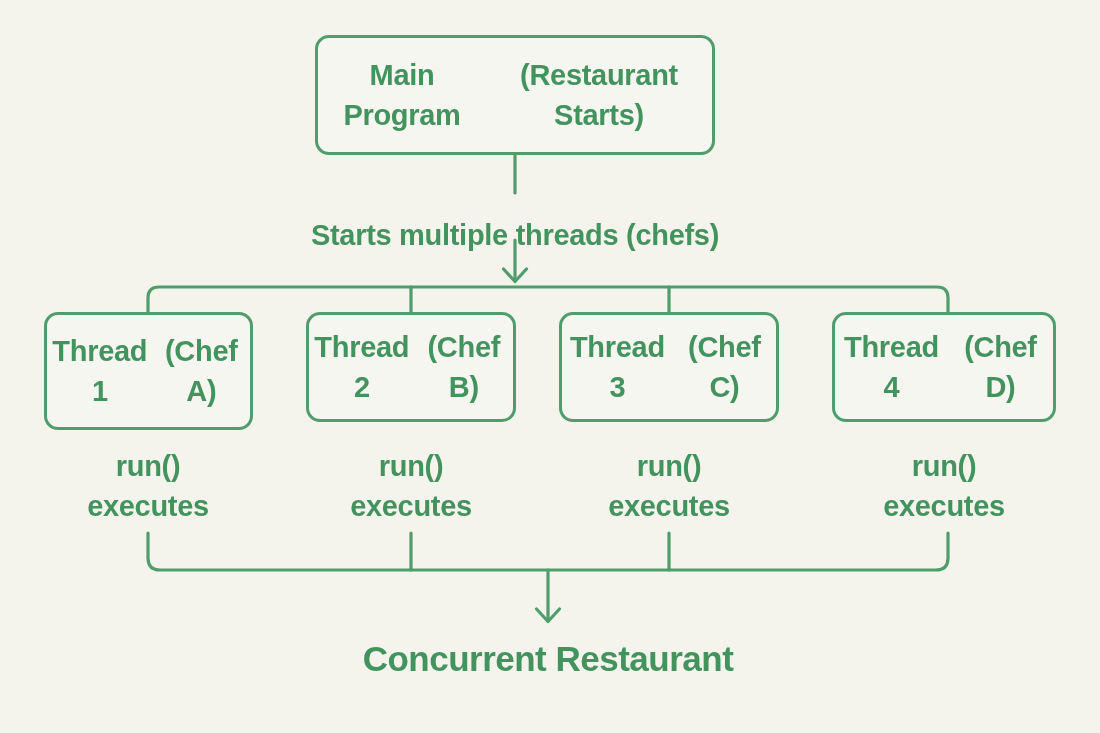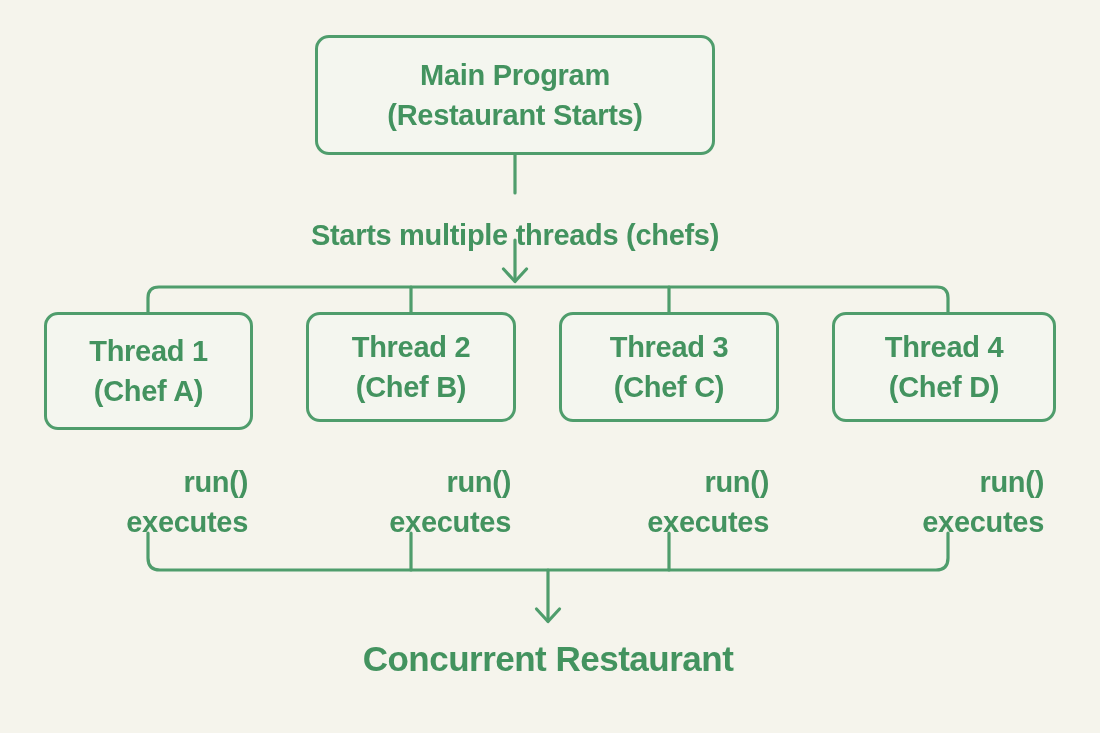--- a/index.html
+++ b/index.html
@@ -23,21 +23,20 @@
     stroke-linecap: round;
     stroke-linejoin: round;
   }
   .node-box {
     position: absolute;
     box-sizing: border-box;
     border: 3.5px solid var(--green_line, #4f9d6c);
     border-radius: 14px;
     background: var(--box_fill, #f4f6ef);
     display: flex;
-    flex-direction: column;
     align-items: center;
     justify-content: center;
     text-align: center;
   }
   .green-text {
     color: var(--green_text, #43935f);
     font-weight: 700;
     letter-spacing: -0.3px;
   }
   .box-line {
@@ -45,24 +44,23 @@
     line-height: 40px;
   }
   .edge-label {
     position: absolute;
     text-align: center;
     font-size: 29px;
     line-height: 36px;
   }
   .run-label {
     position: absolute;
-    text-align: right;
+    text-align: center;
     font-size: 29px;
     line-height: 40px;
-    margin-top: 16px;
   }
   .final-label {
     position: absolute;
     text-align: center;
     font-size: 35px;
     line-height: 44px;
     letter-spacing: -0.5px;
   }
 </style>
 </head>

